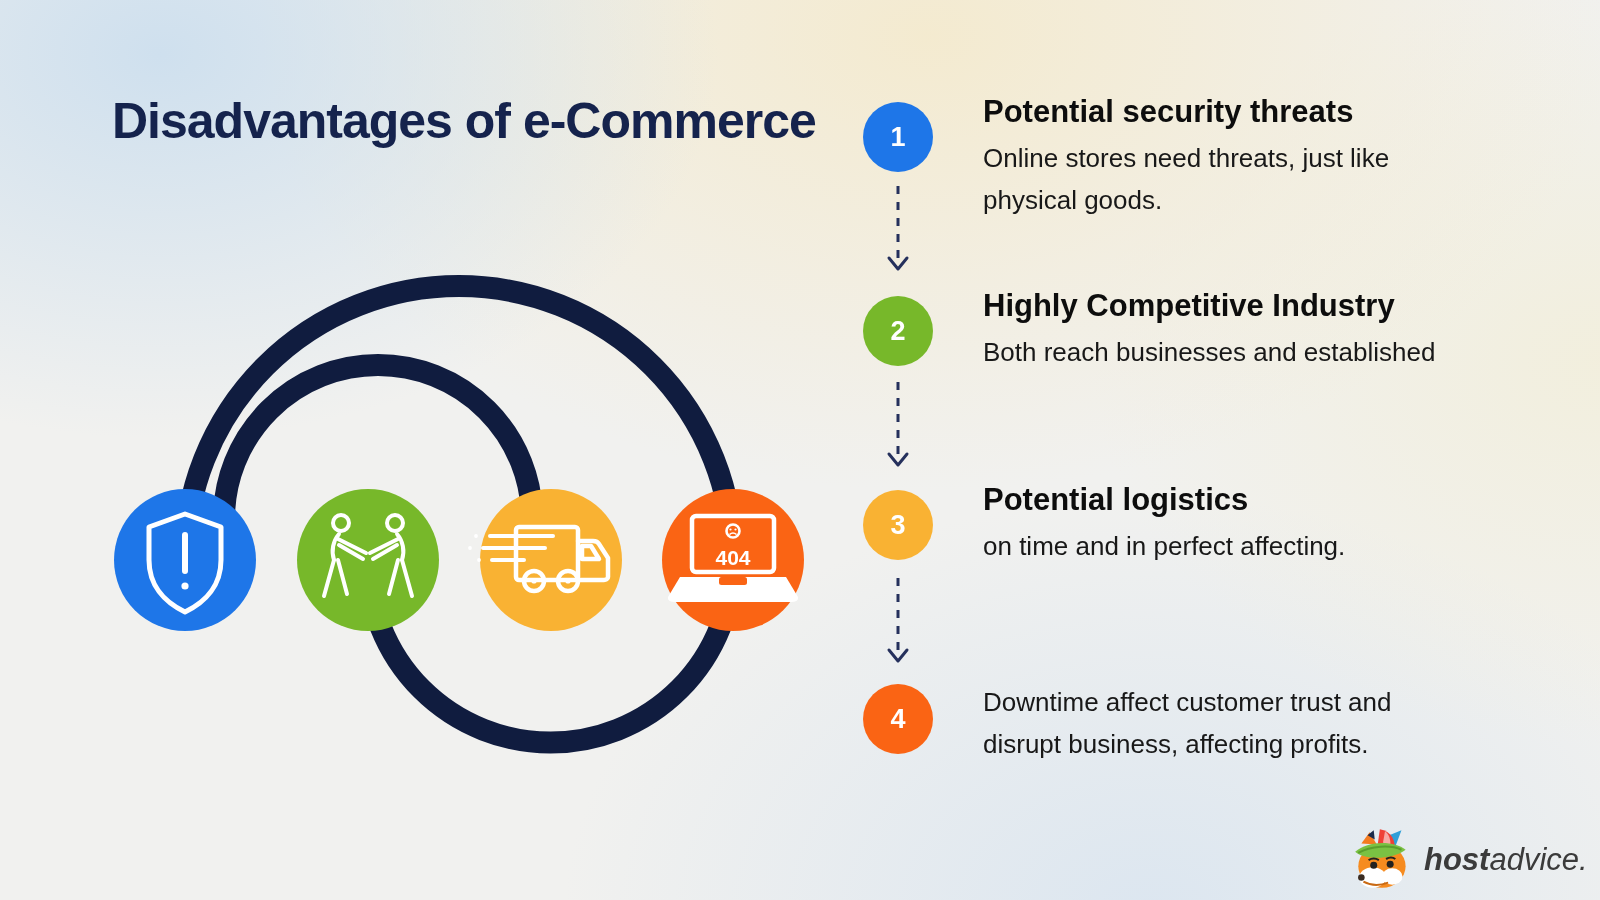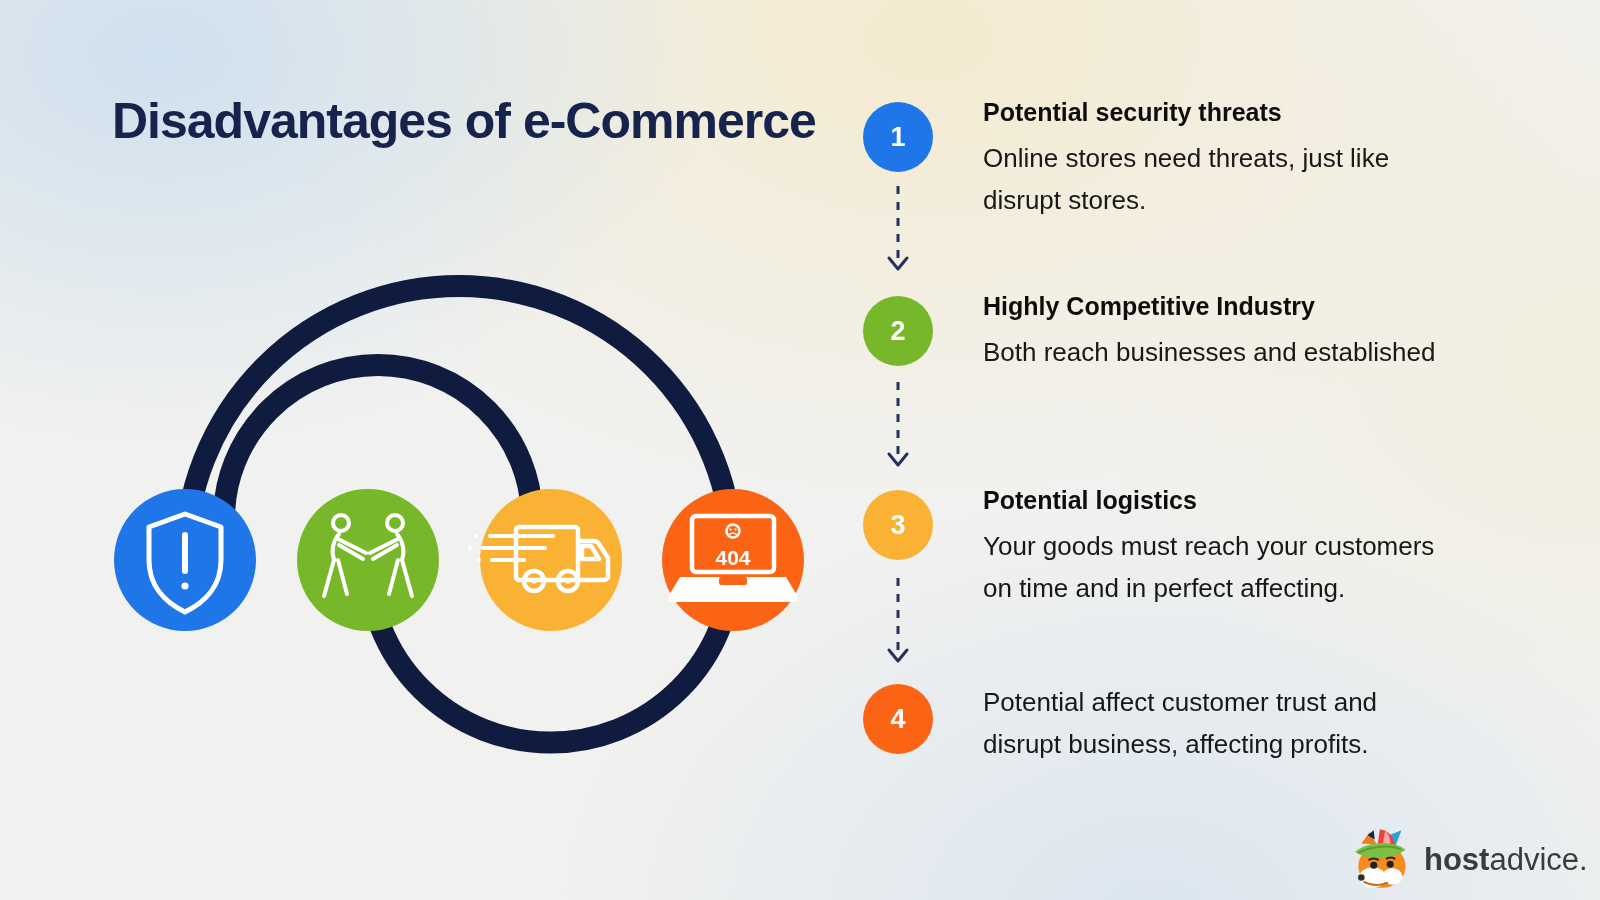--- a/index.html
+++ b/index.html
@@ -19,27 +19,27 @@
   }
   .graphic-svg{position:absolute;left:0;top:0;}
   
   .item{position:absolute;left:863px;width:660px;}
   .num-badge{
     position:absolute;left:0;top:9px;width:70px;height:70px;border-radius:50%;
     color:#ffffff;font-size:27px;font-weight:bold;
     display:flex;align-items:center;justify-content:center;
   }
   .item-text{position:absolute;left:120px;top:0;width:530px;}
-  .item-title{font-size:25px;font-weight:bold;color:#0d0d0d;line-height:38px;margin:0;}
+  .item-title{font-size:31px;font-weight:bold;color:#0d0d0d;line-height:38px;margin:0;}
   .item-desc{font-size:26px;color:#181818;line-height:42px;margin-top:6px;}
   .connector{position:absolute;left:884px;width:28px;height:100px;}
   
   .logo{position:absolute;left:1348px;top:828px;height:64px;}
   .logo-text{
-    position:absolute;left:76px;top:14px;font-size:31px;color:#3b3b3b;
+    position:absolute;left:76px;top:14px;font-size:31px;font-style:italic;color:#3b3b3b;
     white-space:nowrap;
   }
   .logo-text .bold{font-weight:bold;}
 </style>
 </head>
 <body>
 
 <div class="canvas">
 
   <div class="page-title">Disadvantages of e-Commerce</div>
@@ -112,51 +112,50 @@
       </g>
     </g>
   </svg>
 
   <div class="item" style="top:93px">
     <div class="num-badge" style="background: rgb(30, 118, 232);">1</div>
     <div class="item-text">
       <div class="item-title">Potential security threats</div>
       <div class="item-desc">
         <div>Online stores need threats, just like</div>
-        <div>disrupt stores.</div>
+        <div>physical goods.</div>
       </div>
     </div>
   </div>
 
   <div class="item" style="top:287px">
     <div class="num-badge" style="background: rgb(119, 184, 42);">2</div>
     <div class="item-text">
       <div class="item-title">Highly Competitive Industry</div>
       <div class="item-desc">
         <div>Both reach businesses and established</div>
       </div>
     </div>
   </div>
 
   <div class="item" style="top:481px">
     <div class="num-badge" style="background: rgb(249, 178, 51);">3</div>
     <div class="item-text">
       <div class="item-title">Potential logistics</div>
       <div class="item-desc">
-        <div>Your goods must reach your customers</div>
         <div>on time and in perfect affecting.</div>
       </div>
     </div>
   </div>
 
   <div class="item" style="top:675px">
     <div class="num-badge" style="background: rgb(250, 100, 20);">4</div>
     <div class="item-text">
       <div class="item-desc">
-        <div>Potential affect customer trust and</div>
+        <div>Downtime affect customer trust and</div>
         <div>disrupt business, affecting profits.</div>
       </div>
     </div>
   </div>
 
   <svg class="connector" style="top:180px" viewBox="0 0 28 100">
     <line x1="14" y1="6" x2="14" y2="78" stroke="#25305c" stroke-width="3" stroke-dasharray="8 8"></line>
     <polyline points="5,78 14,89 23,78" fill="none" stroke="#25305c" stroke-width="3" stroke-linecap="round" stroke-linejoin="round"></polyline>
   </svg>
   <svg class="connector" style="top:376px" viewBox="0 0 28 100">

